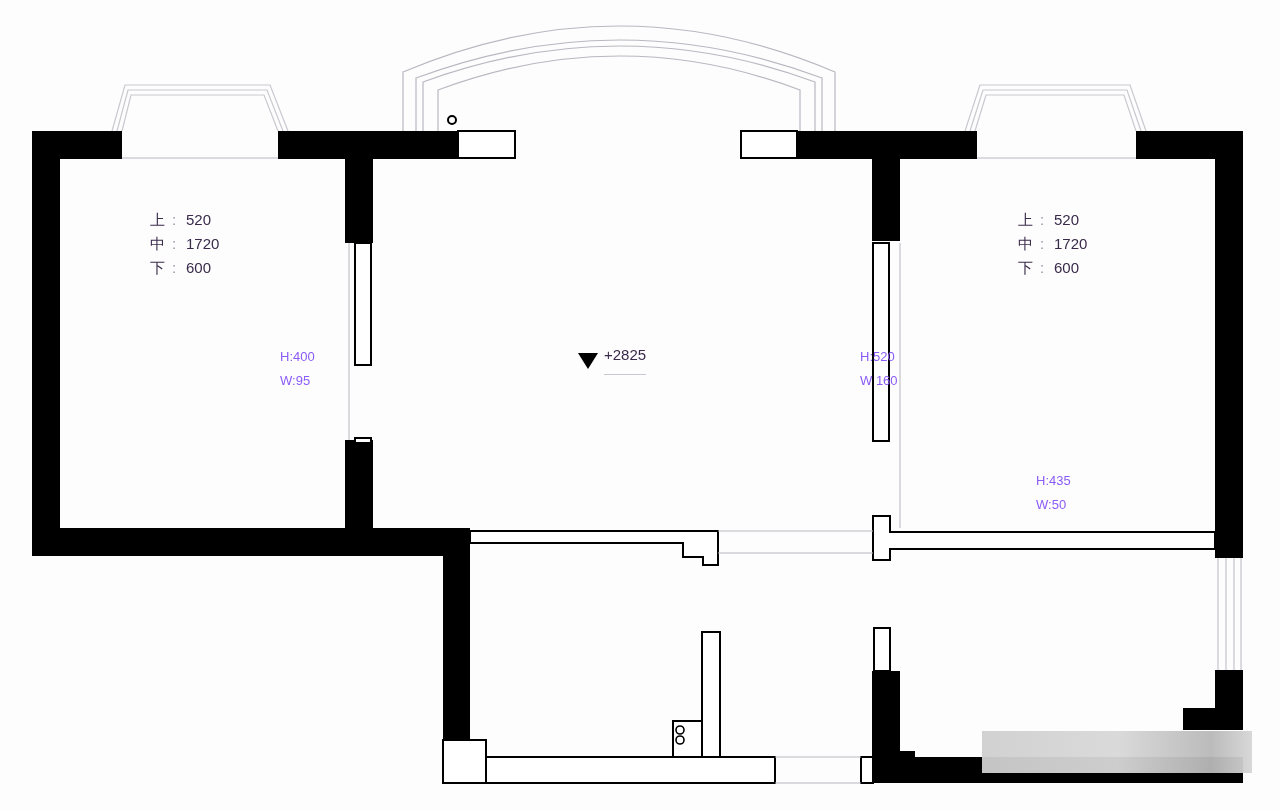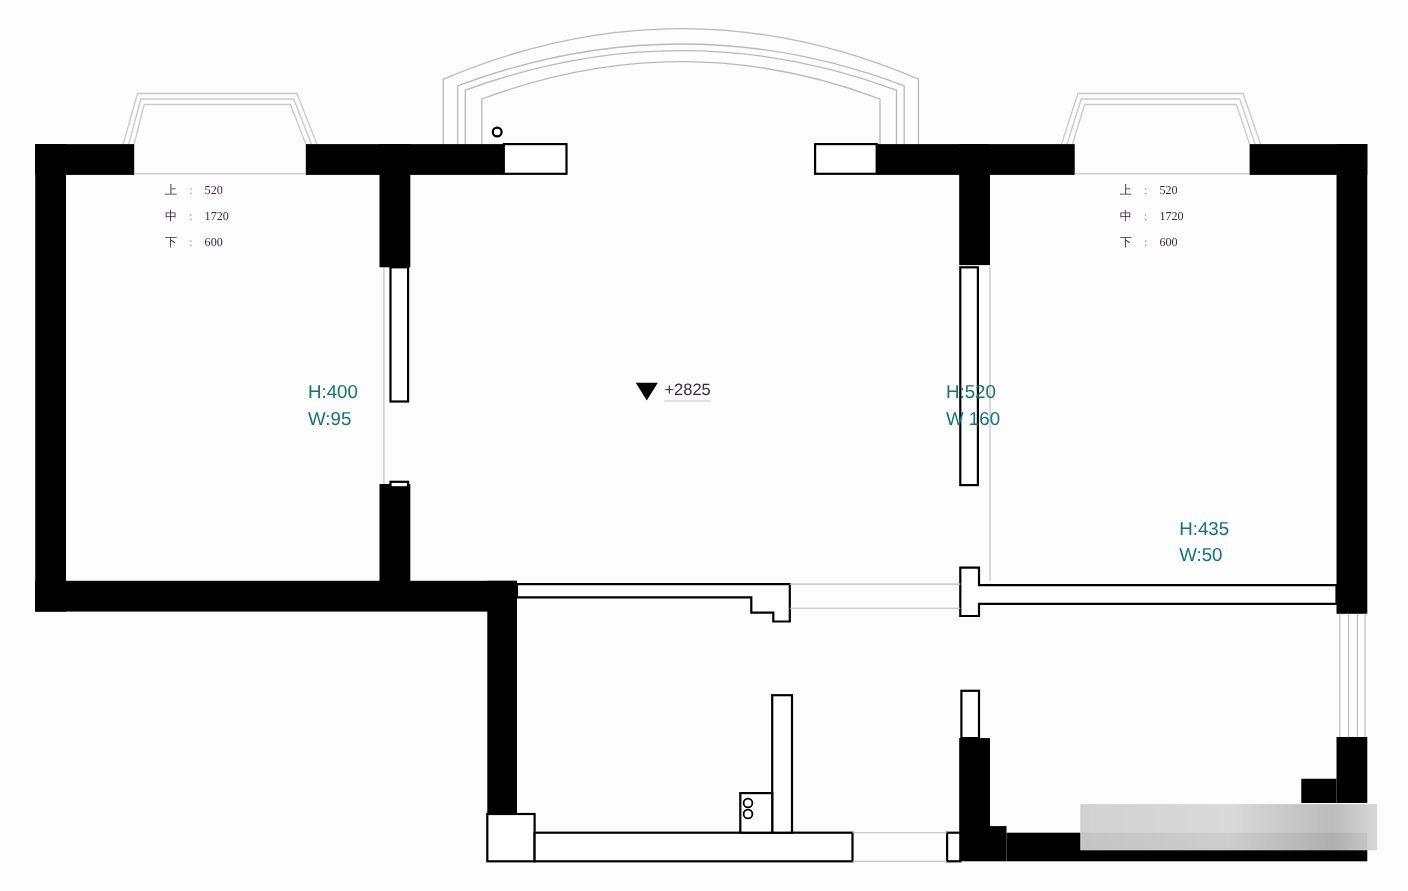--- a/index.html
+++ b/index.html
@@ -1,32 +1,33 @@
 <!DOCTYPE html>
 <html><head>
   <meta charset="utf-8">
   <style>
     html, body { margin: 0; padding: 0; background: #fdfdfe; }
     body { width: 1280px; height: 810px; position: relative; overflow: hidden; }
     #plan { position: absolute; left: 0; top: 0; width: 1280px; height: 810px; }
     .label {
       position: absolute;
-      font-family: Liberation Serif, serif;
-      font-size: 11px;
+      font-family: Liberation Sans, sans-serif;
+      font-size: 15px;
       color: #3a2a4a;
       line-height: 24px;
       white-space: nowrap;
+      margin-top: 47px;
     }
     .label .row { display: block; }
     .label .k { display: inline-block; width: 22px; }
     .label .sep { display: inline-block; width: 14px; color: #9a90a8; }
-    .dim { position: absolute; font-family: "Liberation Sans", sans-serif; font-size: 17px; color: #0f766e; line-height: 24px; }
+    .dim { position: absolute; font-family: "Liberation Sans", sans-serif; font-size: 13px; color: #8b5cf6; line-height: 24px; }
     .elev { position: absolute; font-family: "Liberation Sans", sans-serif; font-size: 15px; color: #3a2a4a; display: flex; align-items: center; gap: 6px; }
     .elev .tri { width: 0; height: 0; border-left: 10px solid transparent; border-right: 10px solid transparent; border-top: 16px solid #000; }
-    .elev .u { border-bottom: 1px solid #c8c8d0; padding-bottom: 1px; }
+    .elev .u { border-bottom: 1px solid #c8c8d0; padding-bottom: 11px; }
     .watermark { position: absolute; left: 982px; top: 731px; width: 270px; height: 42px;
       background: linear-gradient(90deg, #cfcfcf 0%, #d8d8d8 50%, #b8b8b8 85%, #d6d6d6 100%); opacity: 0.95; }
   </style>
 </head>
 <body>
 
 <svg id="plan" viewBox="0 0 1280 810" xmlns="http://www.w3.org/2000/svg">
 
   <g fill="none" stroke="#b8b8c0" stroke-width="1.2">
     <path d="M403 131 L403 72 Q620 -20 835 72 L835 131"></path>
@@ -134,16 +135,16 @@
   <span class="row"><span class="k">上</span><span class="sep">:</span><span>520</span></span>
   <span class="row"><span class="k">中</span><span class="sep">:</span><span>1720</span></span>
   <span class="row"><span class="k">下</span><span class="sep">:</span><span>600</span></span>
 </div>
 
 <div class="dim" style="left:860px; top:345px;">
   <div>H:520</div>
   <div>W 160</div>
 </div>
 
-<div class="dim" style="left:1072px; top:469px;">
+<div class="dim" style="left:1036px; top:469px;">
   <div>H:435</div>
   <div>W:50</div>
 </div>
 
 </body></html>

